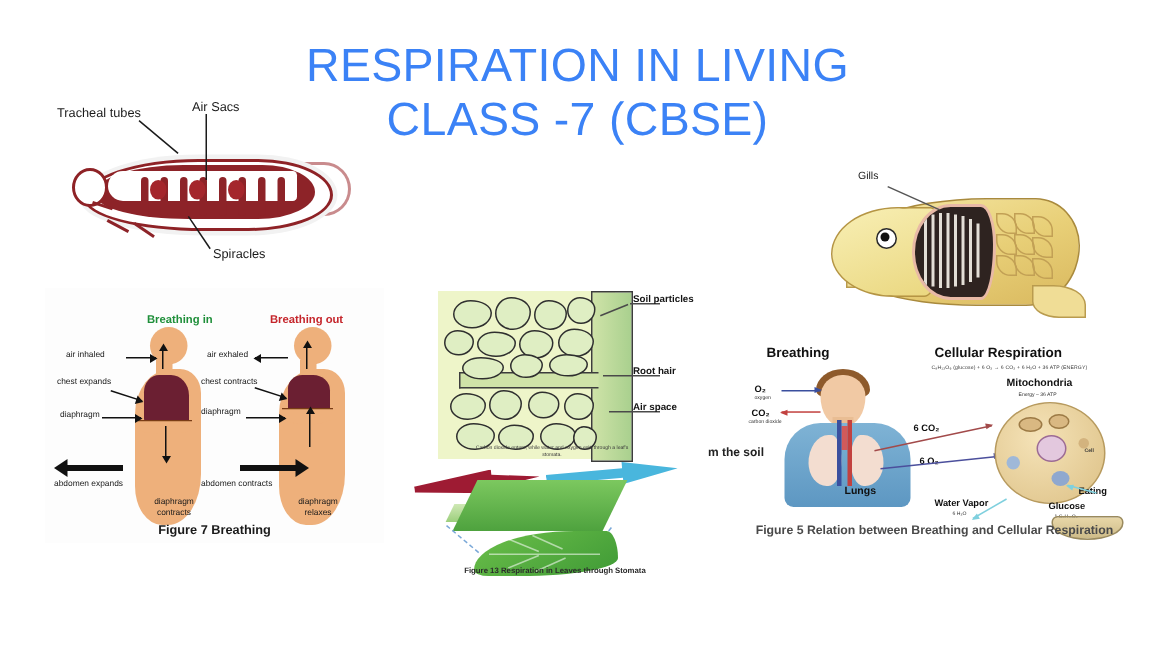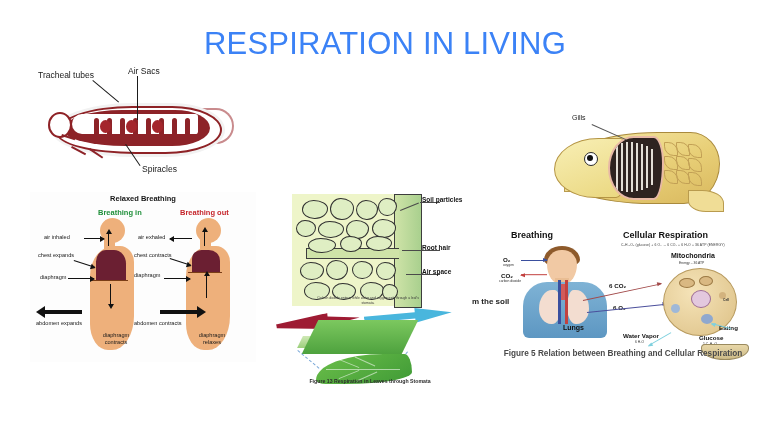--- a/index.html
+++ b/index.html
@@ -213,20 +213,21 @@
 
     <div class="lbl" style="left:90px;top:4px;">Air Sacs</div>
     <div class="leader" style="left:100px;top:14px;width:44px;height:1.4px;transform:rotate(90deg);"></div>
 
     <div class="lbl" style="left:104px;top:102px;">Spiracles</div>
     <div class="leader" style="left:88px;top:82px;width:26px;height:1.4px;transform:rotate(56deg);"></div>
   </div>
 
   <div class="title">
     <div>RESPIRATION IN LIVING</div>
+    <div>CLASS -7 (CBSE)</div>
   </div>
 
   <div class="fig" id="fish">
     <div class="fishbody"></div>
     <div class="fin" style="left:140px;top:78px;width:34px;height:20px;border-radius:0 60% 0 50%;"></div>
     <div class="fin" style="left:16px;top:62px;width:20px;height:16px;border-radius:60% 0 50% 0;"></div>
     <div class="fishhead"></div>
     <div class="gillplate">
       <div class="gillline" style="left:6px;top:6px;height:46px;"></div>
       <div class="gillline" style="left:11px;top:5px;height:48px;"></div>
@@ -246,21 +247,20 @@
     <div class="scale" style="left:128px;top:44px;"></div>
     <div class="scale" style="left:140px;top:46px;"></div>
     <div class="scale" style="left:116px;top:58px;"></div>
     <div class="scale" style="left:128px;top:58px;"></div>
     <div class="scale" style="left:140px;top:60px;"></div>
     <div class="lbl" style="left:24px;top:2px;">Gills</div>
     <div class="leader" style="left:44px;top:12px;width:38px;height:1.1px;background:#555;transform:rotate(24deg);"></div>
   </div>
 
   <div class="fig" id="breathing">
-    <div class="ttl">Relaxed Breathing</div>
     <div class="sub-in">Breathing in</div>
     <div class="sub-out">Breathing out</div>
 
     <div class="torso head-shape" style="left:70px;top:26px;"></div>
     <div class="torso neck-shape" style="left:74px;top:48px;"></div>
     <div class="torso body-shape" style="left:60px;top:54px;"></div>
     <div class="lung-shape" style="left:66px;top:58px;width:30px;height:34px;border-radius:34% 40% 10% 14%;"></div>
     <div style="position:absolute;left:62px;top:88px;width:36px;height:8px;background:#eeb07b;border-top:1.6px solid #7a3d16;border-radius:0 0 40% 40%;"></div>
     <div class="arrow-v down" style="left:80px;top:92px;height:20px;"></div>
     <div class="arrow-v up" style="left:78px;top:42px;height:12px;"></div>
@@ -284,20 +284,21 @@
     <div class="arrow-hl" style="left:140px;top:46px;width:22px;"></div>
     <div class="lbl" style="left:108px;top:42px;">air exhaled</div>
     <div class="lbl" style="left:104px;top:60px;">chest contracts</div>
     <div class="arrow-h" style="left:140px;top:66px;width:22px;transform:rotate(18deg);transform-origin:0 0;"></div>
     <div class="lbl" style="left:104px;top:80px;">diaphragm</div>
     <div class="arrow-h" style="left:134px;top:86px;width:26px;"></div>
     <div class="fat-right" style="left:130px;top:118px;width:38px;"></div>
     <div class="lbl" style="left:104px;top:128px;">abdomen contracts</div>
     <div class="lbl" style="left:162px;top:140px;text-align:center;width:40px;line-height:1.3;white-space:normal;">diaphragm relaxes</div>
 
+    <div class="cap">Figure 7 Breathing</div>
   </div>
 
   <div class="fig" id="soil">
     <div class="soil-bg"></div>
     <div class="root"></div>
     <div class="roothair"></div>
 
     <div class="particle" style="left:20px;top:12px;width:24px;height:17px;"></div>
     <div class="particle" style="left:48px;top:10px;width:22px;height:20px;"></div>
     <div class="particle" style="left:74px;top:12px;width:20px;height:18px;"></div>

